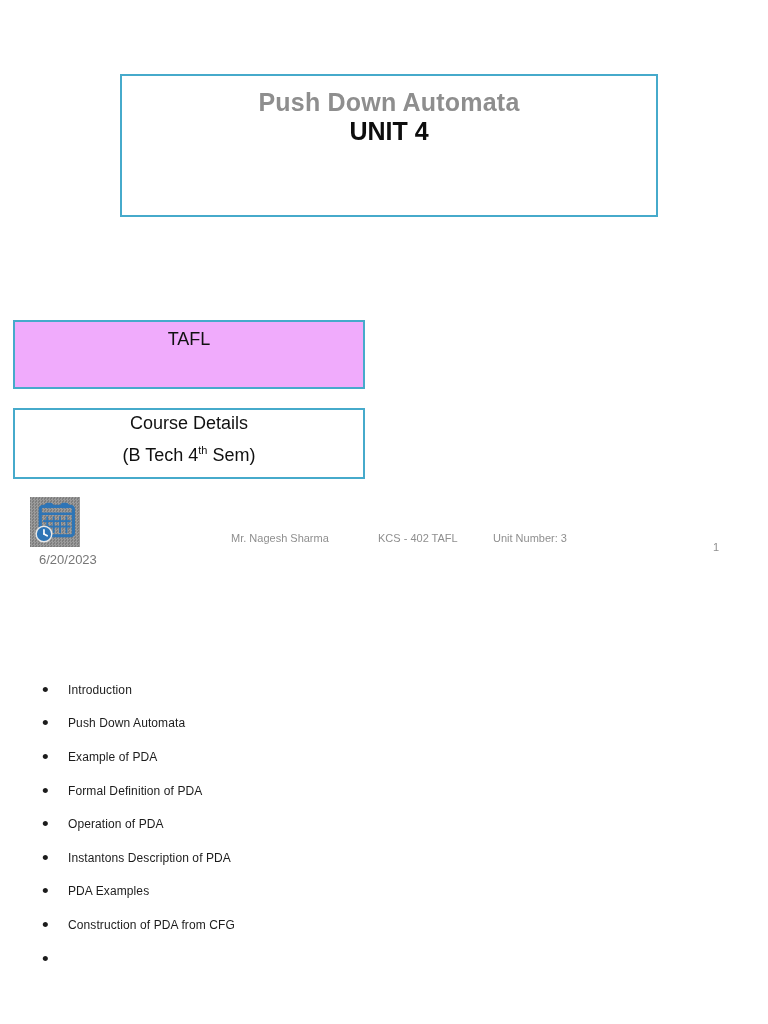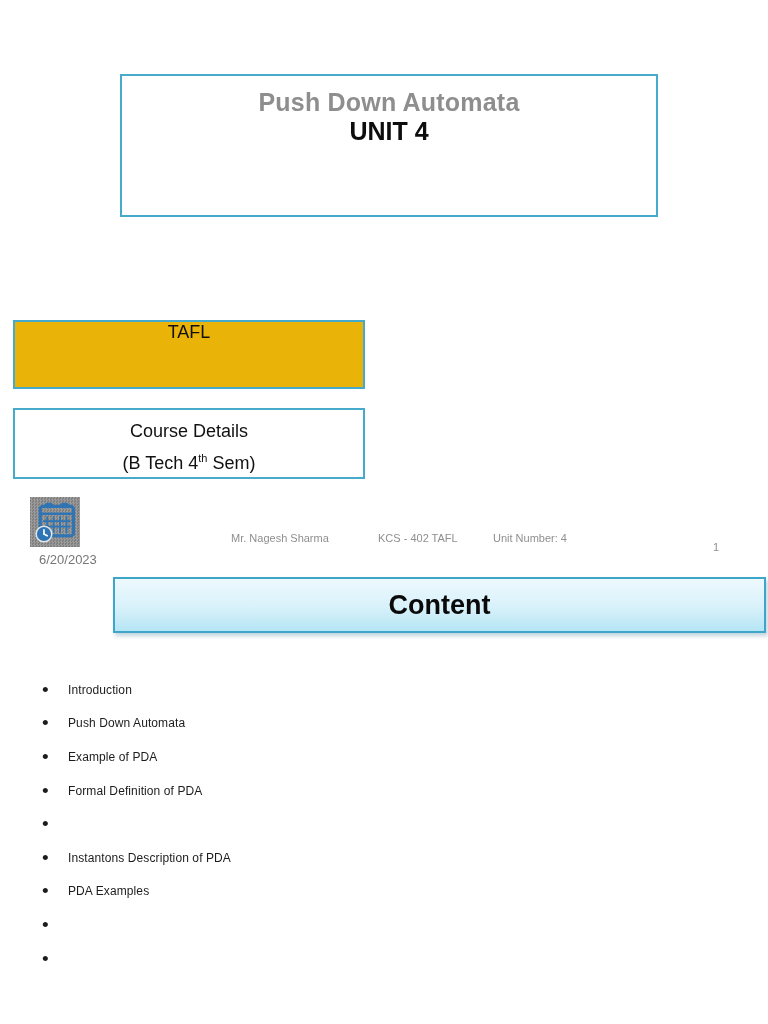--- a/index.html
+++ b/index.html
@@ -13,29 +13,29 @@
     position: absolute; left: 120px; top: 74px; width: 538px; height: 143px;
     border: 2px solid #46AACB; background: #ffffff;
     display: flex; flex-direction: column; align-items: center;
     padding-top: 12px;
   }
   .title-sub { font-size: 25px; font-weight: bold; color: #8E8E8E; letter-spacing: 0.2px; }
   .title-main { font-size: 25px; font-weight: bold; color: #0d0d0d; margin-top: 0; }
 
   .tafl-box {
     position: absolute; left: 13px; top: 320px; width: 352px; height: 69px;
-    border: 2px solid #46AACB; background: #eab308;
-    text-align: center; 
+    border: 2px solid #46AACB; background: #f0abfc;
+    text-align: center; padding-top: 7px;
   }
   .tafl-label { font-size: 18px; color: #111111; }
 
   .course-box {
     position: absolute; left: 13px; top: 408px; width: 352px; height: 71px;
     border: 2px solid #46AACB; background: #ffffff;
-    text-align: center; padding-top: 8px;
+    text-align: center; padding-top: 0;
   }
   .course-line { font-size: 18px; color: #111111; line-height: 27px; }
   .course-line sup { font-size: 11px; }
 
   .calendar-wrap {
     position: absolute; left: 30px; top: 497px; width: 50px; height: 50px;
     background-image: repeating-conic-gradient(#9b9b9b 0% 25%, #7e7e7e 0% 50%);
     background-size: 3px 3px;
     display: flex; align-items: center; justify-content: center;
   }
@@ -107,56 +107,55 @@
 
       <circle cx="13" cy="38" r="8.5" fill="#2E75B6" stroke="#e8e8e8" stroke-width="1.6"></circle>
       <line x1="13" y1="38" x2="13" y2="33.5" stroke="#ffffff" stroke-width="1.8" stroke-linecap="round"></line>
       <line x1="13" y1="38" x2="16.5" y2="40" stroke="#ffffff" stroke-width="1.8" stroke-linecap="round"></line>
     </svg>
   </div>
   <div class="date-label">6/20/2023</div>
 
   <div class="footer-text ft-author">Mr. Nagesh Sharma</div>
   <div class="footer-text ft-code">KCS - 402 TAFL</div>
-  <div class="footer-text ft-unit">Unit Number: 4</div>
+  <div class="footer-text ft-unit">Unit Number: 3</div>
   <div class="footer-text ft-page">1</div>
 
-  <div class="content-header">
-    <div class="content-header-label">Content</div>
-  </div>
 
   <ul class="bullet-list">
     <li class="bullet-item">
         <span class="bullet-dot">•</span>
         <span class="bullet-text">Introduction</span>
       </li>
     <li class="bullet-item">
         <span class="bullet-dot">•</span>
         <span class="bullet-text">Push Down Automata</span>
       </li>
     <li class="bullet-item">
         <span class="bullet-dot">•</span>
         <span class="bullet-text">Example of PDA</span>
       </li>
     <li class="bullet-item">
         <span class="bullet-dot">•</span>
         <span class="bullet-text">Formal Definition of PDA</span>
       </li>
     <li class="bullet-item">
         <span class="bullet-dot">•</span>
+        <span class="bullet-text">Operation of PDA</span>
       </li>
     <li class="bullet-item">
         <span class="bullet-dot">•</span>
         <span class="bullet-text">Instantons Description of PDA</span>
       </li>
     <li class="bullet-item">
         <span class="bullet-dot">•</span>
         <span class="bullet-text">PDA Examples</span>
       </li>
     <li class="bullet-item">
         <span class="bullet-dot">•</span>
+        <span class="bullet-text">Construction of PDA from CFG</span>
       </li>
     <li class="bullet-item">
         <span class="bullet-dot">•</span>
       </li>
   </ul>
 
 </div>
 
 </body></html>

